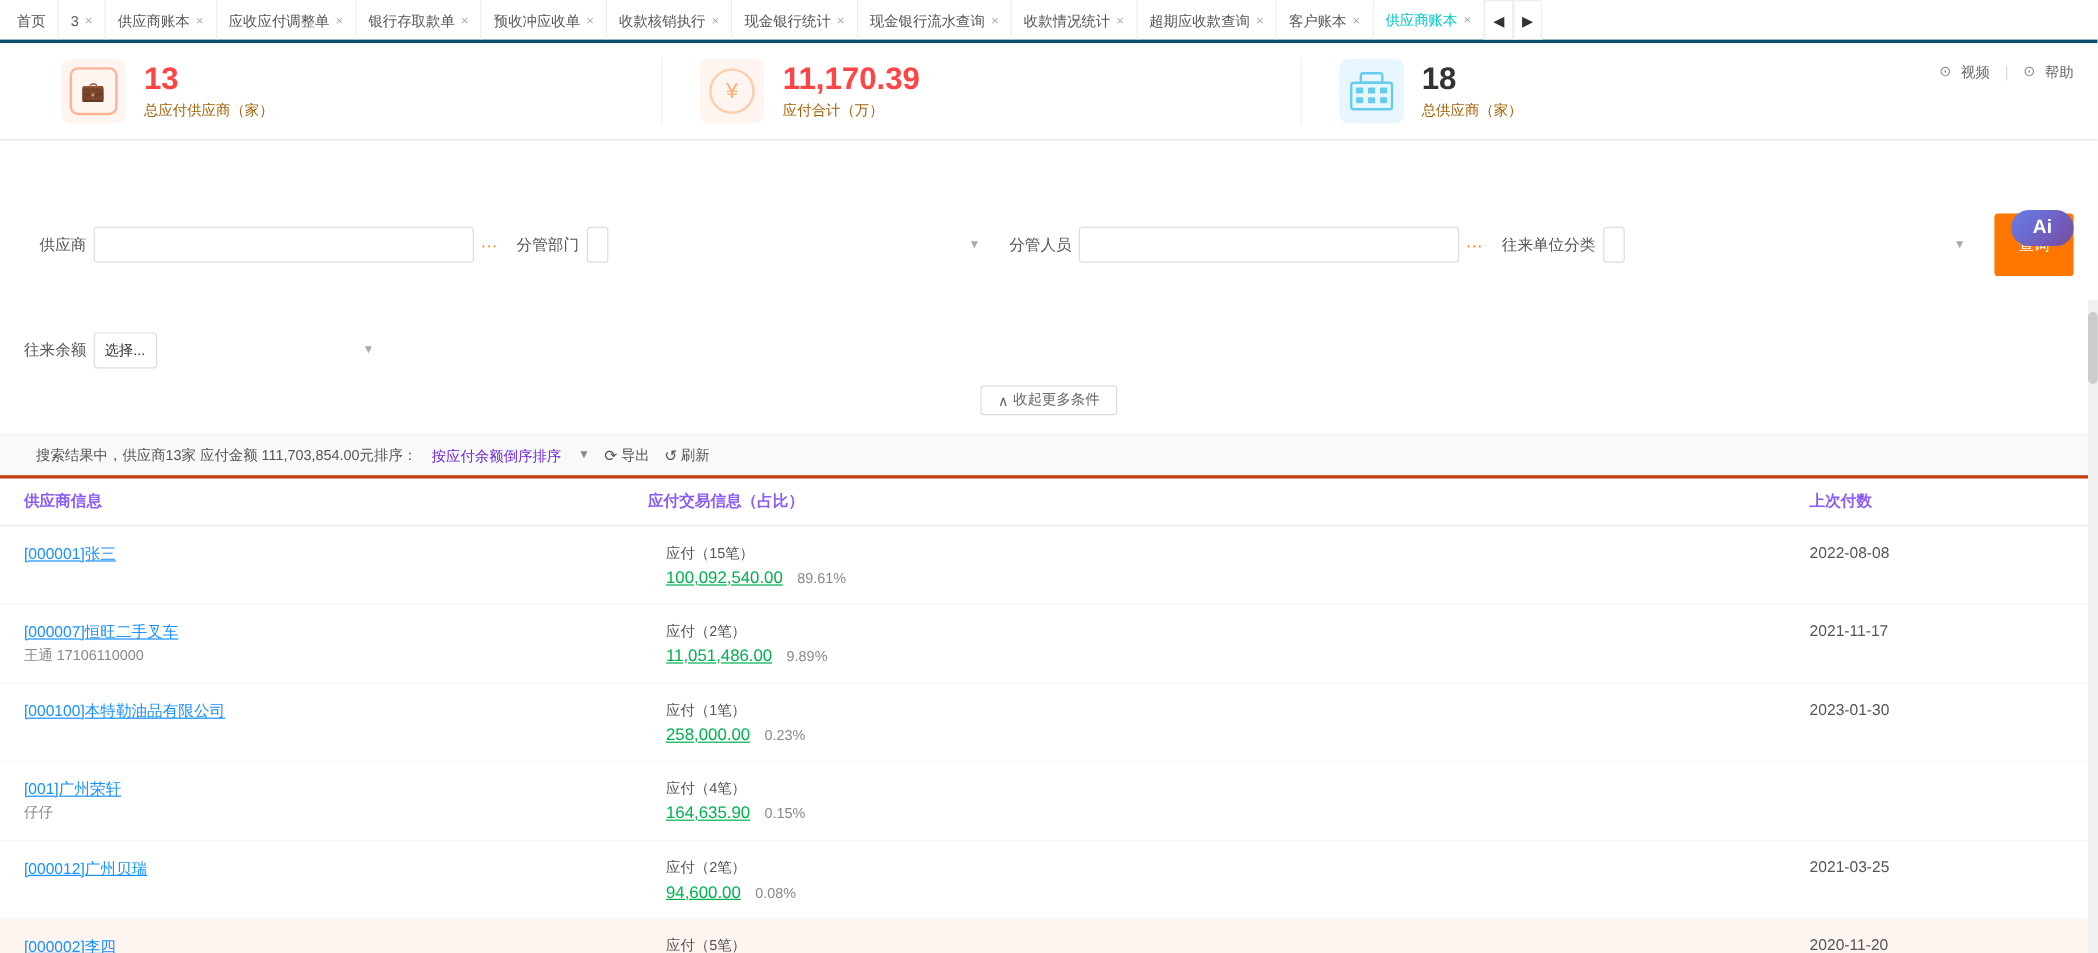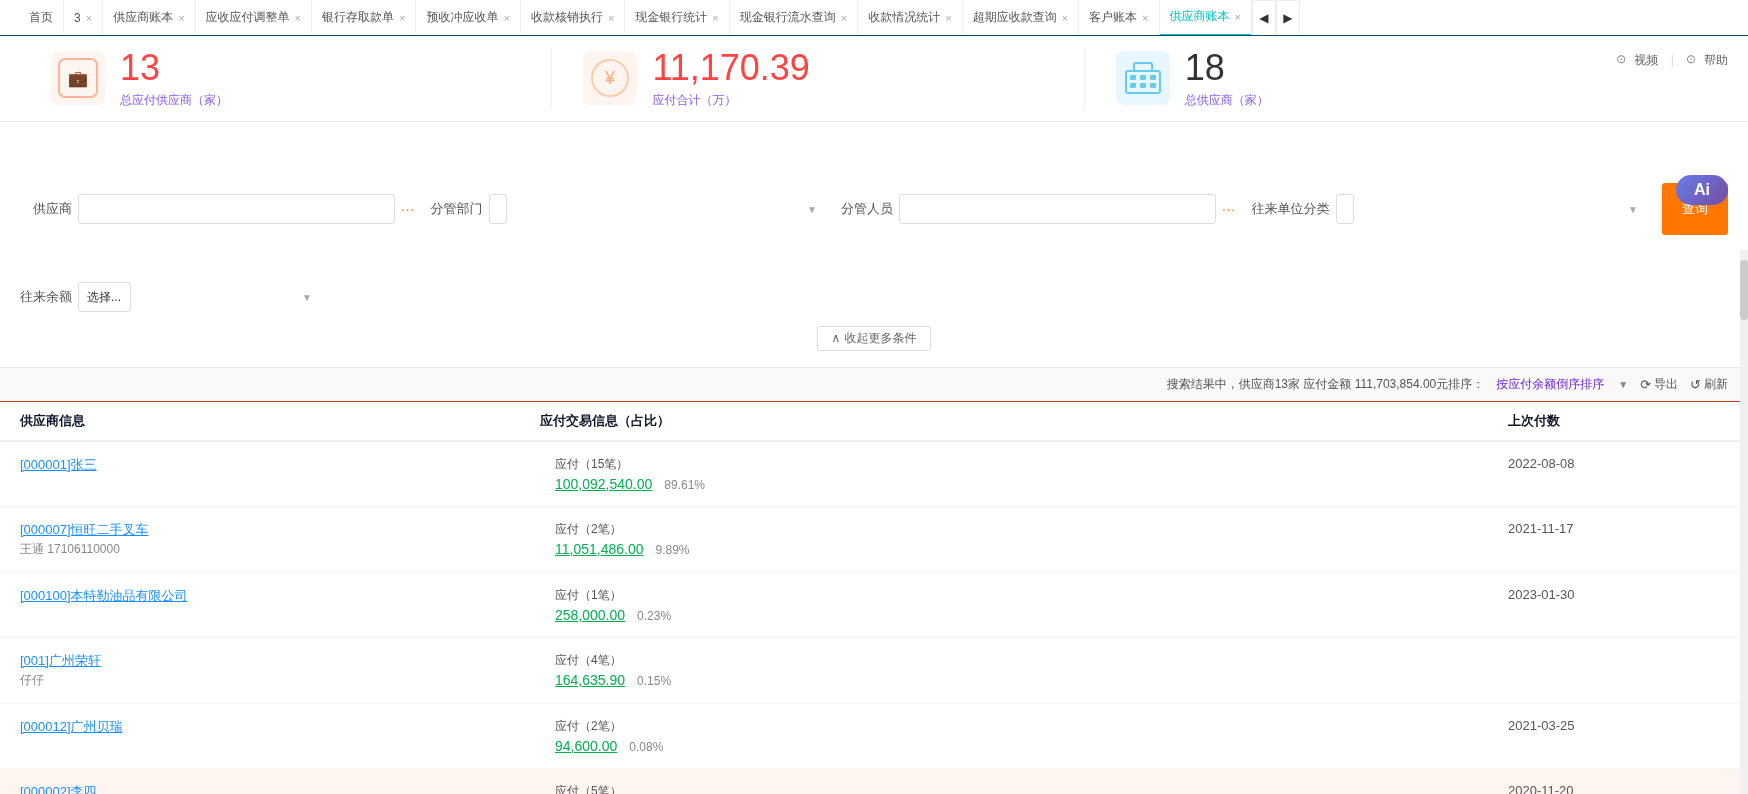--- a/index.html
+++ b/index.html
@@ -1,21 +1,21 @@
 <!DOCTYPE html>
 <html><head>
   <meta charset="utf-8">
   <style>
     * { box-sizing: border-box; margin: 0; padding: 0; }
     body { font-family: "Microsoft YaHei", "PingFang SC", sans-serif; font-size: 13px; background: #f5f5f5; color: #333; overflow-x: hidden; }
 
     
     .top-nav {
-      display: flex; align-items: center; background: #fff; border-bottom: 1px solid #0c4a6e;
-      height: 36px; padding: 0 19px; overflow: hidden;
+      display: flex; align-items: flex-start; background: #fff; border-bottom: 3px solid #0c4a6e;
+      height: 36px; padding: 0 4px; overflow: hidden;
     }
     .nav-tab {
       display: inline-flex; align-items: center; padding: 0 10px; height: 36px;
       font-size: 12px; white-space: nowrap; cursor: pointer; border-right: 1px solid #eee;
       color: #555;
     }
     .nav-tab.active { color: #00c5c5; border-bottom: 2px solid #00c5c5; }
     .nav-tab .close-btn { margin-left: 5px; color: #aaa; font-size: 11px; cursor: pointer; }
     .nav-arrow { width: 24px; height: 36px; display: flex; align-items: center; justify-content: center; cursor: pointer; background: #fff; border: 1px solid #eee; font-size: 12px; }
 
@@ -25,22 +25,22 @@
       padding: 12px 20px; gap: 0; position: relative;
     }
     .stat-block {
       display: flex; align-items: center; gap: 14px; flex: 1; padding: 0 30px;
       border-right: 1px solid #f0f0f0;
     }
     .stat-block:last-child { border-right: none; }
     .stat-icon { width: 56px; height: 56px; display: flex; align-items: center; justify-content: center; }
     .stat-icon svg { width: 54px; height: 54px; }
     .stat-info { display: flex; flex-direction: column; }
-    .stat-number { font-size: 36px; font-weight: normal; color: #ff4444; line-height: 1.1; }
-    .stat-label { font-size: 12px; color: #8b5cf6; margin-top: 4px; }
+    .stat-number { font-size: 26px; font-weight: bold; color: #ff4444; line-height: 1.1; }
+    .stat-label { font-size: 12px; color: #a16207; margin-top: 4px; }
     .header-right { margin-left: auto; display: flex; align-items: flex-start; gap: 8px; font-size: 12px; color: #666; padding-top: 4px; }
     .header-right a { color: #666; text-decoration: none; cursor: pointer; }
     .header-right .divider { color: #ccc; }
 
     
     .filter-area {
       background: #fff; padding: 14px 20px 10px; border-bottom: 1px solid #e8e8e8;
     }
     .filter-row { display: flex; align-items: center; gap: 16px; margin-bottom: 10px; flex-wrap: nowrap; margin-top: 47px; }
     .filter-item { display: flex; align-items: center; gap: 6px; flex: 1; }
@@ -65,34 +65,34 @@
       display: flex; justify-content: center; padding: 4px 0 6px;
     }
     .collapse-btn {
       display: inline-flex; align-items: center; gap: 4px; color: #666; font-size: 12px;
       cursor: pointer; border: 1px solid #ddd; border-radius: 3px; padding: 3px 14px;
       background: #fff;
     }
 
     
     .result-bar {
-      background: #f9f9f9; padding: 8px 20px; display: flex; align-items: center; justify-content: flex-end;
-      border-bottom: 1px solid #c2410c; font-size: 12px; color: #555;
+      background: #f9f9f9; padding: 8px 30px; display: flex; align-items: center; justify-content: flex-start;
+      border-bottom: 3px solid #c2410c; font-size: 12px; color: #555;
     }
     .result-bar-right { display: flex; align-items: center; gap: 12px; }
     .sort-label { color: #555; }
     .sort-select-wrapper { position: relative; display: inline-flex; align-items: center; }
     .sort-select { border: none; background: transparent; font-size: 12px; color: #6d28d9; cursor: pointer; appearance: none; padding-right: 14px; outline: none; }
     .sort-arrow { font-size: 10px; color: #888; }
     .action-btn { display: inline-flex; align-items: center; gap: 3px; color: #555; font-size: 12px; cursor: pointer; }
     .action-btn .icon { font-size: 13px; }
 
     
     .table-container { background: #fff; margin: 0; }
-    .table-header { display: grid; grid-template-columns: 520px 1fr 280px 220px; padding: 10px 20px; background: #fff; border-bottom: 2px solid #f0f0f0; font-weight: 600; font-size: 13px; color: #0f172a; }
+    .table-header { display: grid; grid-template-columns: 520px 1fr 280px 220px; padding: 10px 20px; background: #fff; border-bottom: 2px solid #f0f0f0; font-weight: 600; font-size: 13px; color: #8b5cf6; }
     .table-row { display: grid; grid-template-columns: 520px 1fr 280px 220px; padding: 14px 20px; border-bottom: 1px solid #f5f5f5; align-items: start; gap: 15px; }
     .table-row.highlighted { background: #fff5f0; }
     .supplier-name { color: #1890ff; font-size: 13px; text-decoration: underline; cursor: pointer; }
     .supplier-sub { color: #888; font-size: 12px; margin-top: 2px; }
     .tx-label { color: #555; font-size: 12px; }
     .tx-amount { color: #00b050; font-size: 14px; font-weight: 500; text-decoration: underline; cursor: pointer; margin-top: 3px; }
     .tx-percent { color: #888; font-size: 12px; margin-left: 12px; }
     .tx-row { display: flex; align-items: baseline; }
     .date-text { color: #555; font-size: 13px; }
 

